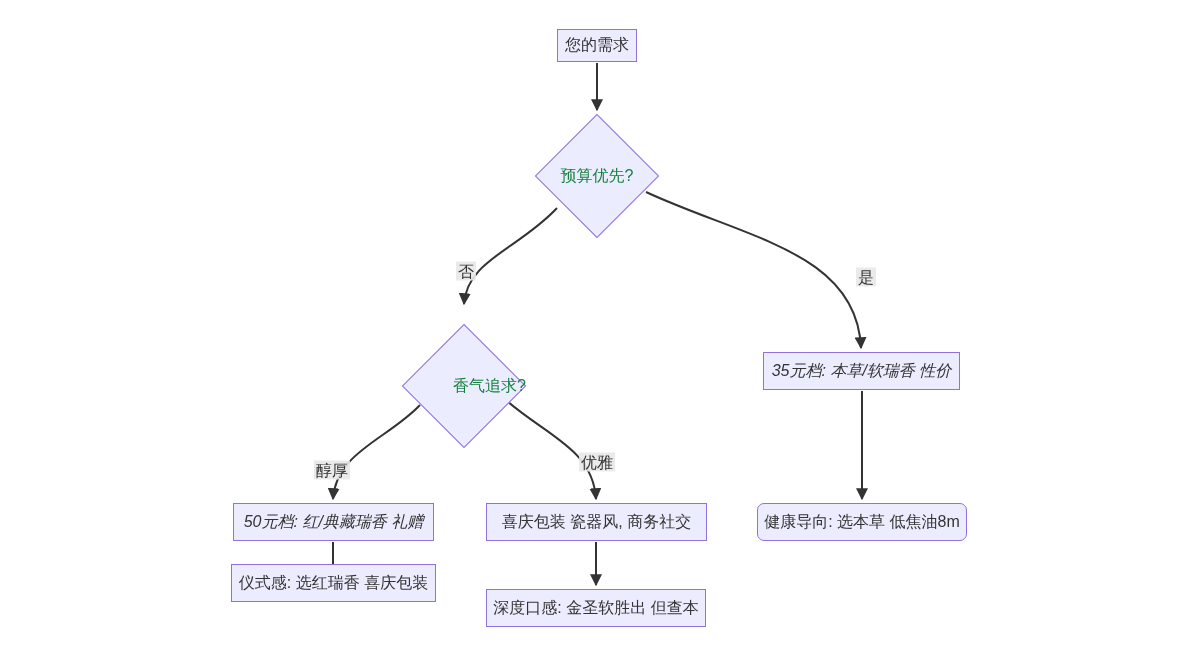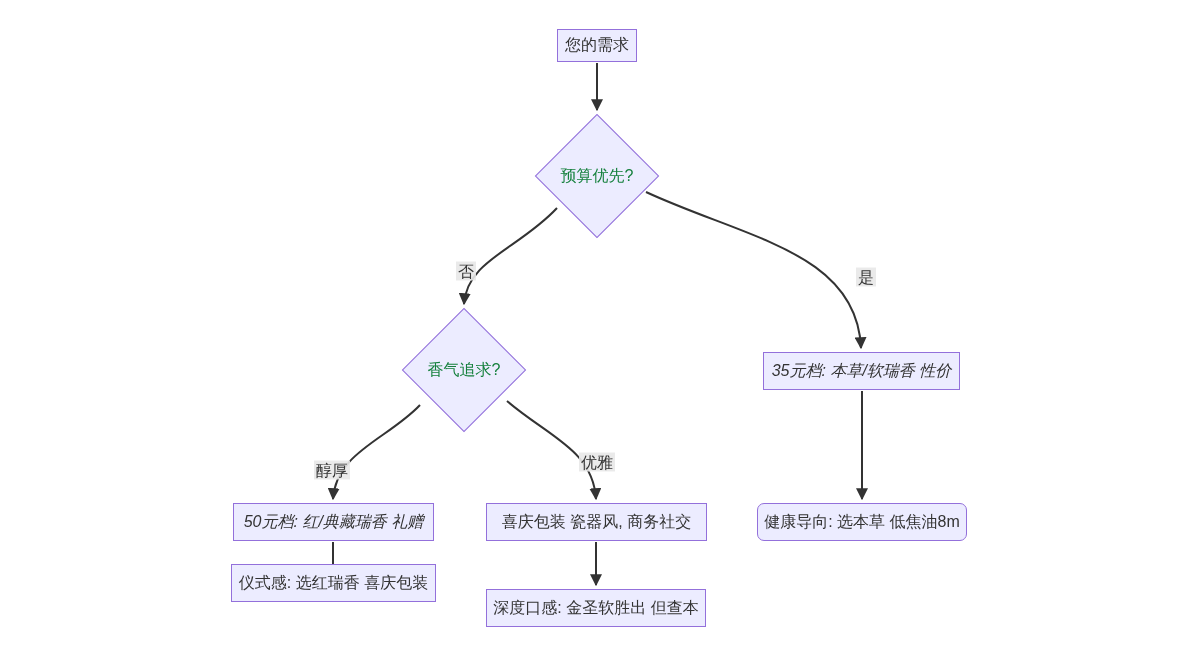--- a/index.html
+++ b/index.html
@@ -103,21 +103,21 @@
 
   <div class="node" style="left:486px; top:589px; width:220px; height:38px;">深度口感: 金圣软胜出 但查本</div>
 
   <div class="node" style="left:757px; top:503px; width:210px; height:38px;border-radius:7px;">健康导向: 选本草 低焦油8m</div>
 
   <div class="diamond-wrap" style="left:535px; top:114px; width:124px; height:124px;">
     <div class="diamond-shape" style="left:18px; top:18px; width:88px; height:88px;"></div>
     <span class="diamond-label">预算优先?</span>
   </div>
 
-  <div class="diamond-wrap" style="left:402px; top:308px; width:124px; height:124px;">
+  <div class="diamond-wrap" style="left:402px; top:324px; width:124px; height:124px;justify-content:flex-end;">
     <div class="diamond-shape" style="left:18px; top:18px; width:88px; height:88px;"></div>
     <span class="diamond-label">香气追求?</span>
   </div>
 
   <span class="edge-label" style="left:466px; top:271px;">否</span>
   <span class="edge-label" style="left:866px; top:277px;">是</span>
   <span class="edge-label" style="left:332px; top:470px;">醇厚</span>
   <span class="edge-label" style="left:597px; top:462px;">优雅</span>
 
 </div>

